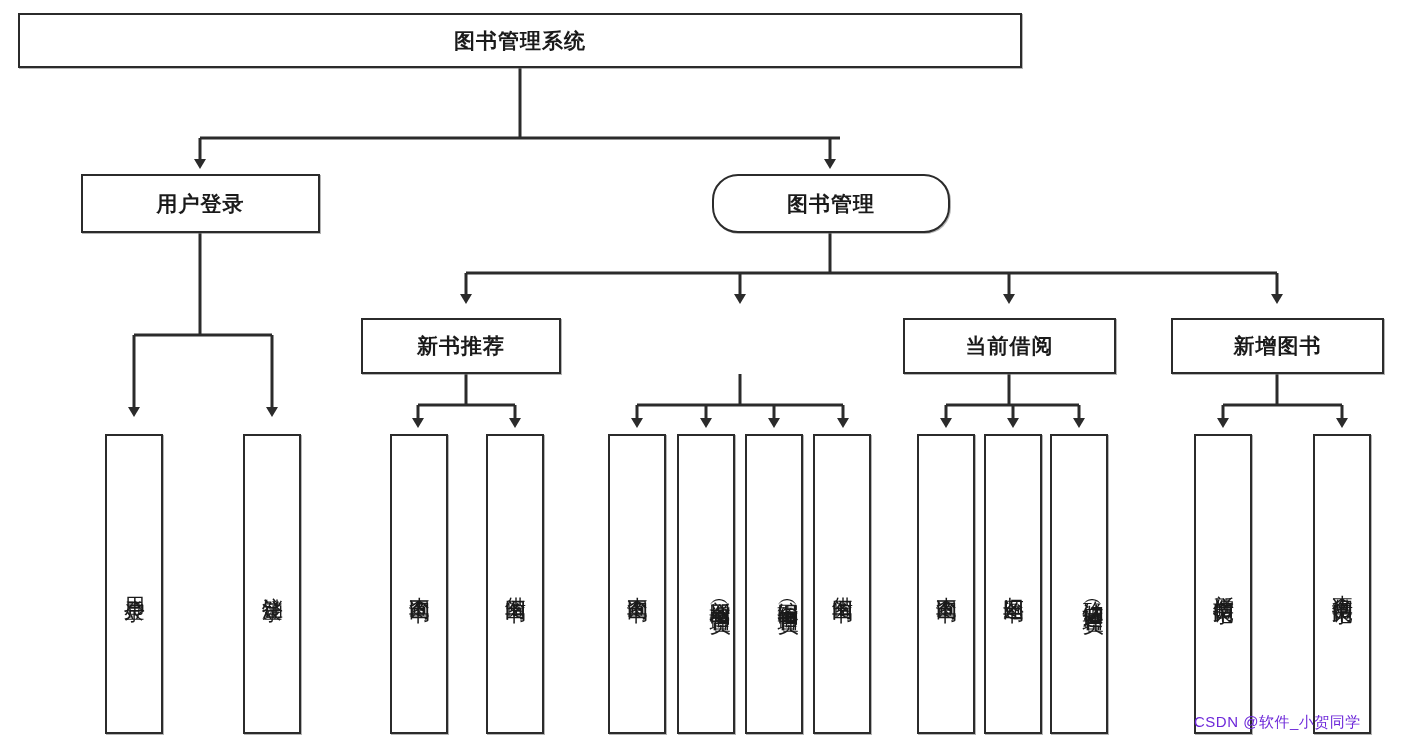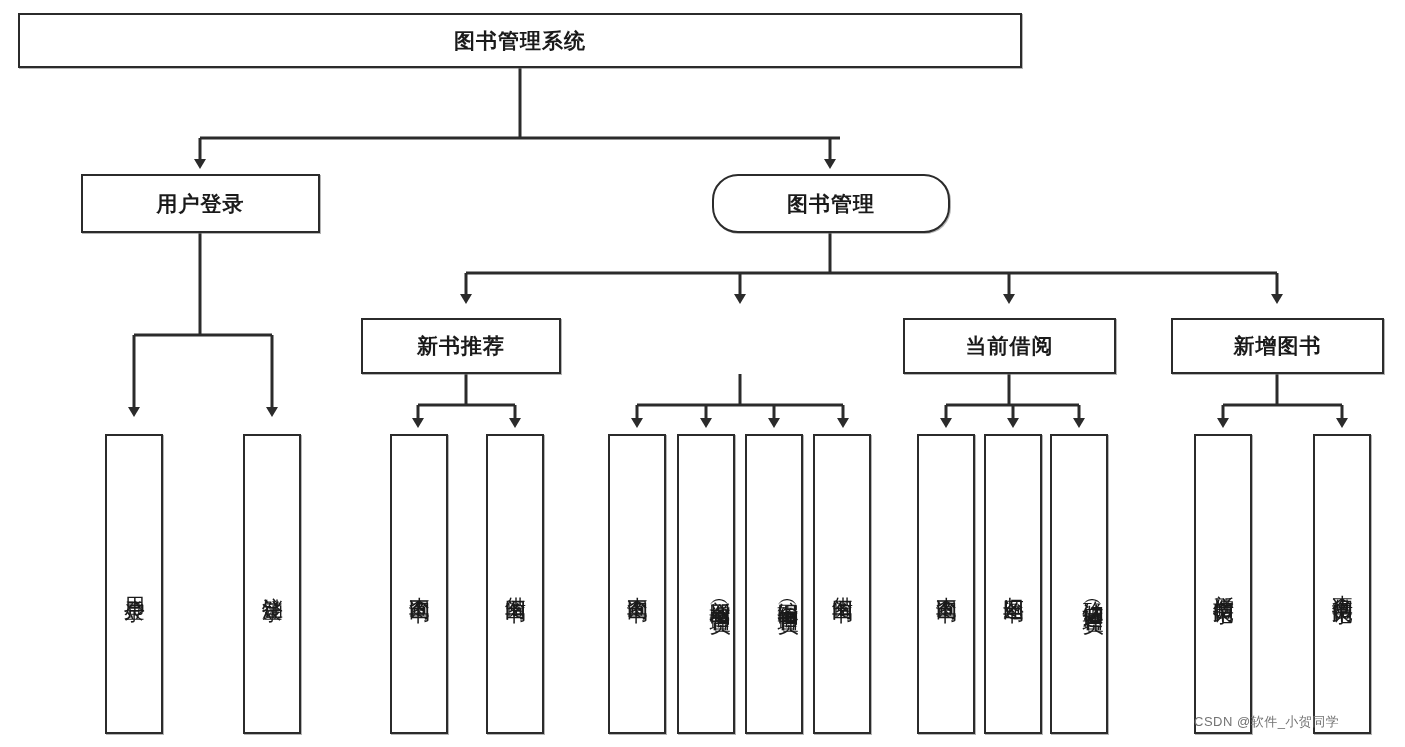--- a/index.html
+++ b/index.html
@@ -56,22 +56,22 @@
     white-space: nowrap;
   }
   .node-v.mid {
     align-items: center;
     padding-top: 0;
   }
   .watermark {
     position: absolute;
     left: 1194px;
     top: 713px;
-    font-size: 13px;
-    color: #737373;
+    font-size: 15px;
+    color: #6d28d9;
     white-space: nowrap;
     z-index: 3;
     letter-spacing: 0.5px;
   }
 </style>
 </head>
 <body>
 
 <div id="canvas">
 

